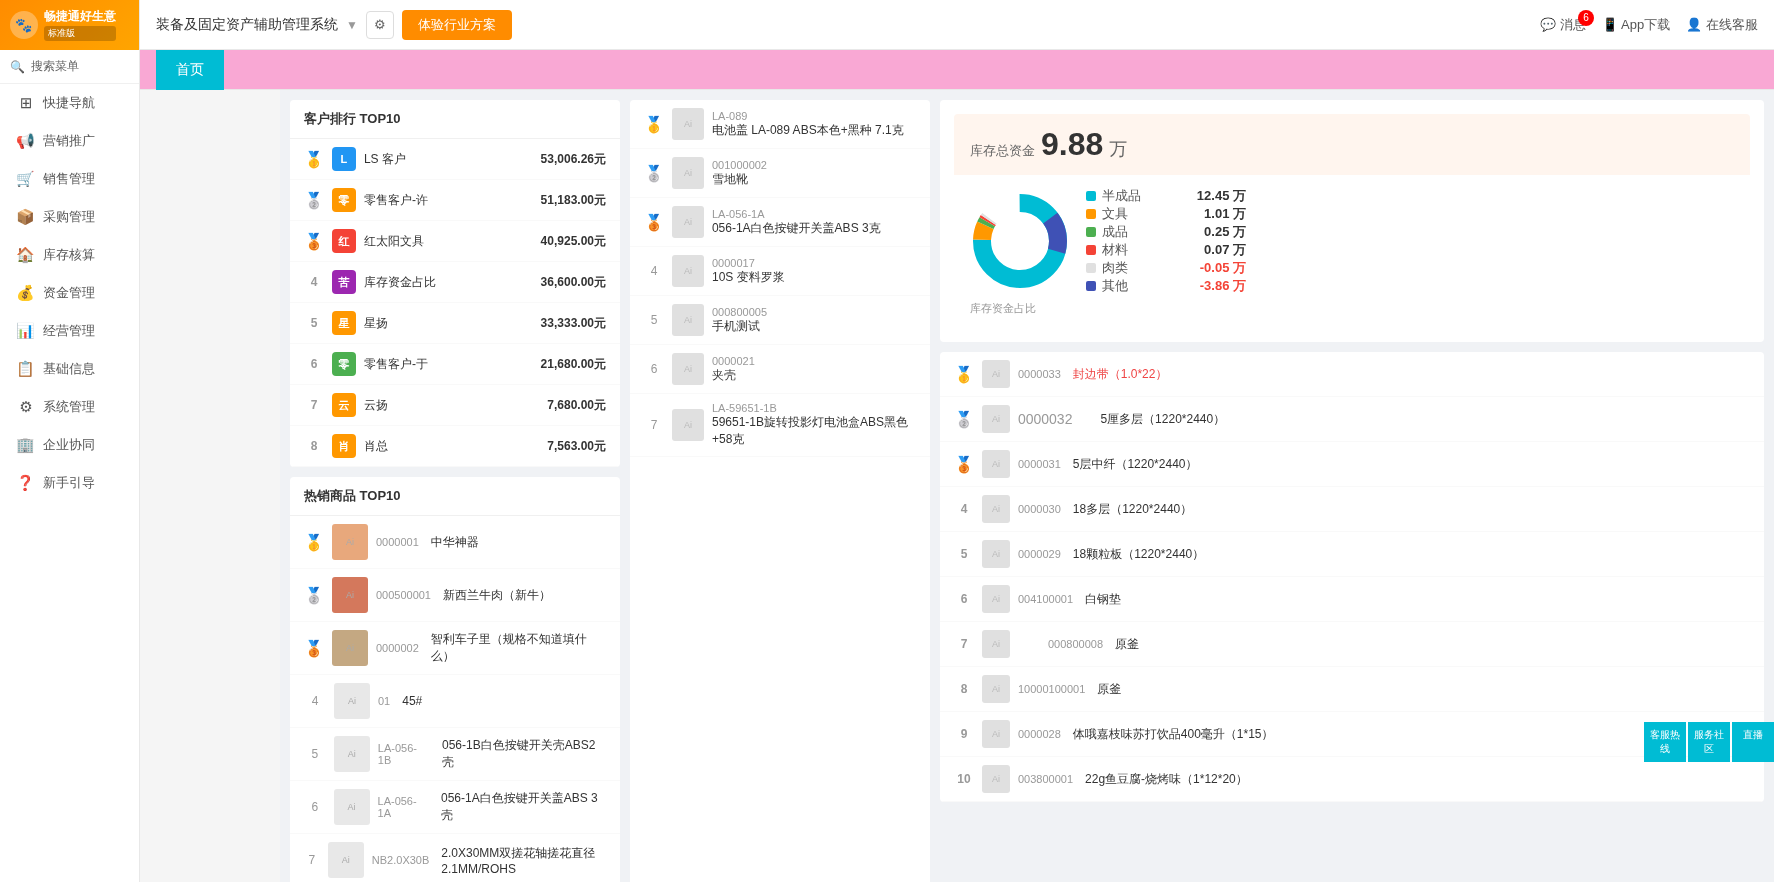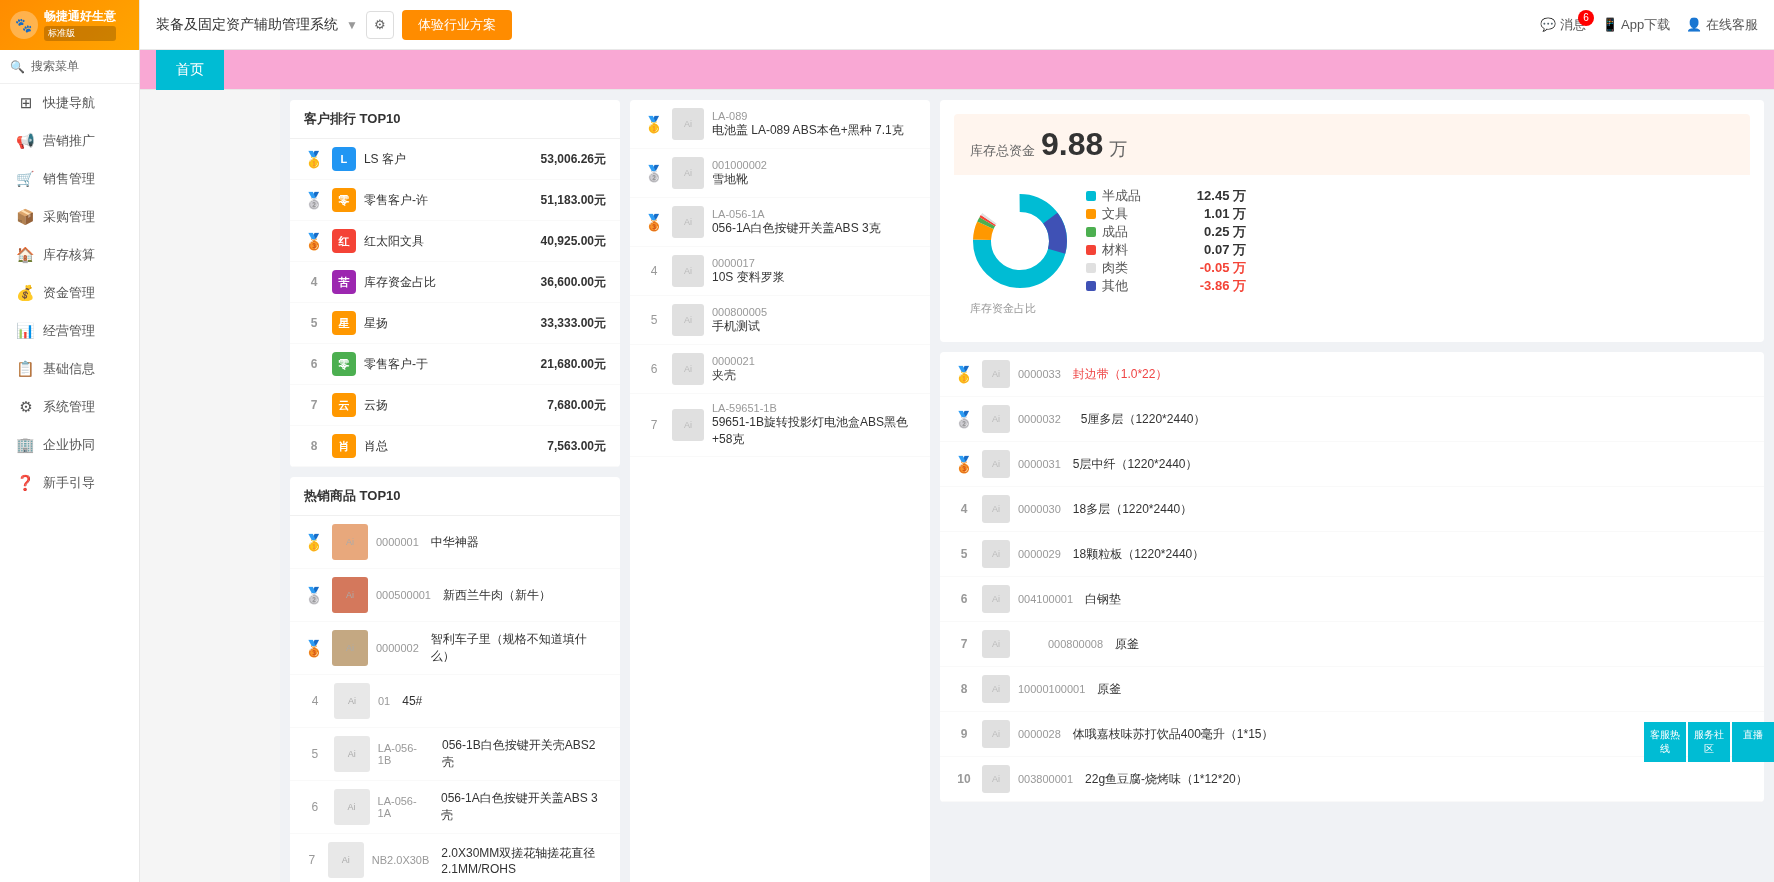--- a/index.html
+++ b/index.html
@@ -434,21 +434,21 @@
       <span style="font-size:9px;color:#bbb;">Ai</span>
     </div>
     <span style="font-size:11px;color:#999;margin-right:4px;">0000033</span>
     <span style="font-size:12px;color:#ef4444;text-align:right;">封边带（1.0*22）</span>
   </div>
               <div class="ranking-row">
     <span style="font-size:16px;">🥈</span>
     <div class="product-img" style="width:28px;height:28px;background:#e0e0e0;border-radius:3px;flex-shrink:0;display:flex;align-items:center;justify-content:center;">
       <span style="font-size:9px;color:#bbb;">Ai</span>
     </div>
-    <span style="font-size:11px;color:#999;margin-right:12px;">0000032</span>
+    <span style="font-size:14px;color:#999;margin-right:20px;">0000032</span>
     <span style="font-size:12px;color:#333;">5厘多层（1220*2440）</span>
   </div>
               <div class="ranking-row">
     <span style="font-size:16px;">🥉</span>
     <div class="product-img" style="width:28px;height:28px;background:#e0e0e0;border-radius:3px;flex-shrink:0;display:flex;align-items:center;justify-content:center;">
       <span style="font-size:9px;color:#bbb;">Ai</span>
     </div>
     <span style="font-size:11px;color:#999;margin-right:4px;">0000031</span>
     <span style="font-size:12px;color:#333;">5层中纤（1220*2440）</span>
   </div>

